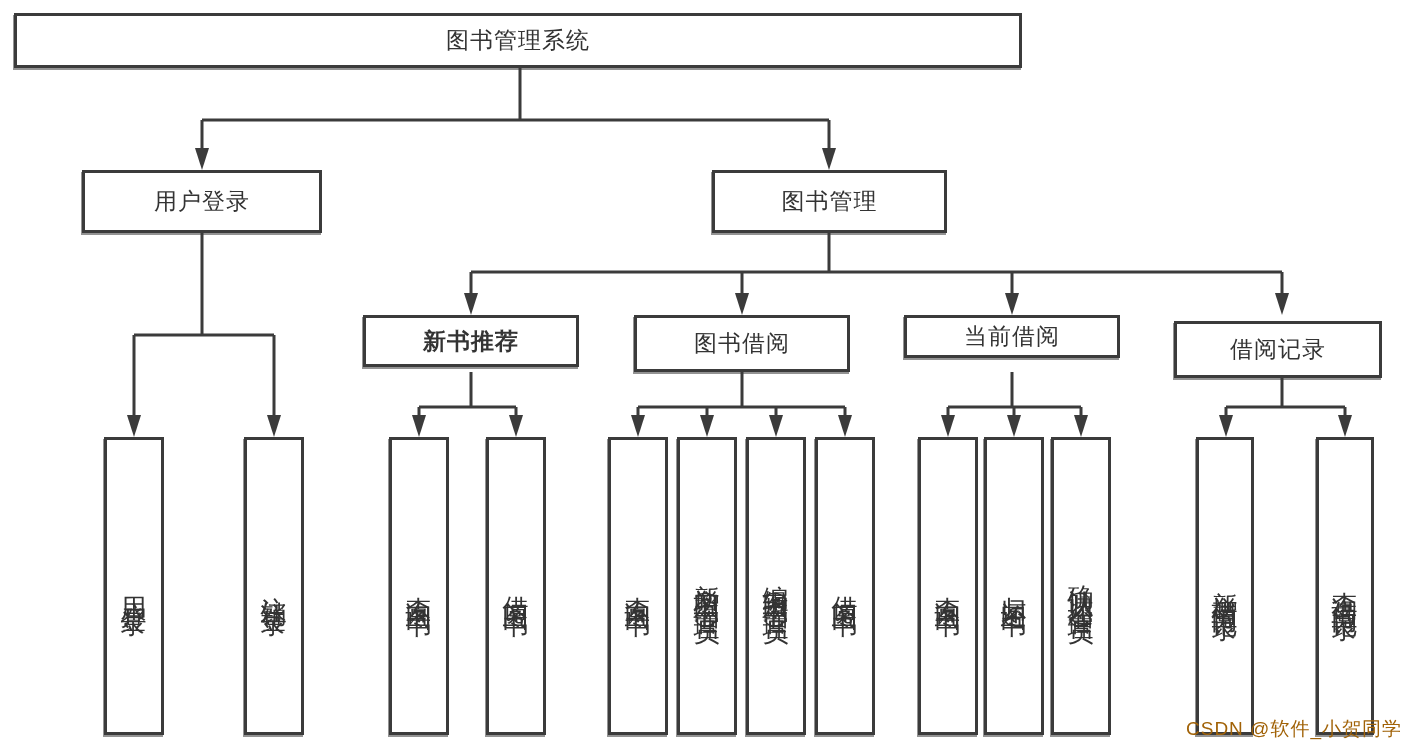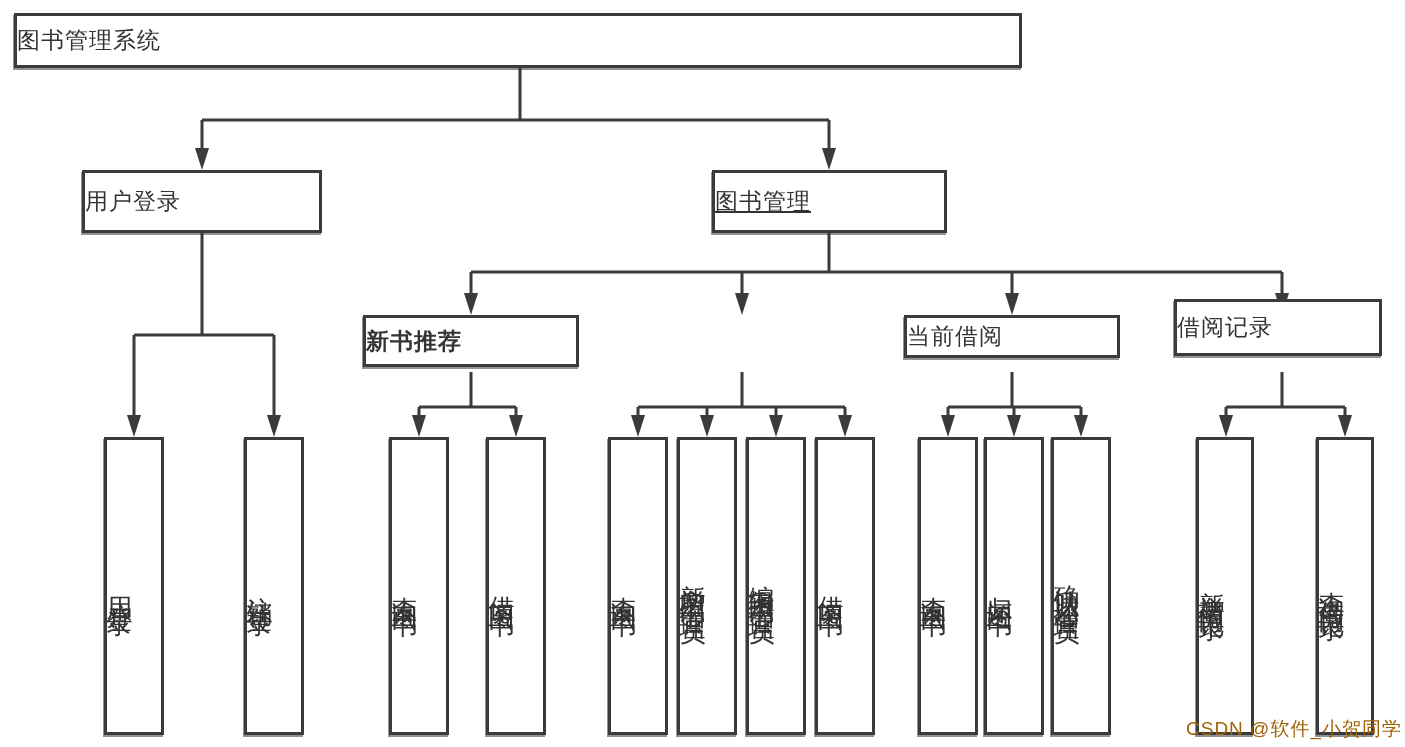--- a/index.html
+++ b/index.html
@@ -22,21 +22,21 @@
     z-index: 1;
   }
   .node {
     position: absolute;
     box-sizing: border-box;
     background: #ffffff;
     border: 3px solid #3b3b3b;
     box-shadow: -1px 2px 0 0 rgba(59,59,59,0.55);
     display: flex;
     align-items: center;
-    justify-content: flex-start;
+    justify-content: center;
     color: #333333;
     z-index: 2;
   }
   .node .lbl {
     font-size: 23px;
     letter-spacing: 1px;
     white-space: nowrap;
   }
   .node.leaf .lbl {
     writing-mode: vertical-lr;
@@ -112,31 +112,34 @@
     </g>
   </svg>
 
   <div class="node root" style="left:14px; top:13px; width:1008px; height:55px;">
     <span class="lbl">图书管理系统</span>
   </div>
 
   <div class="node" style="left:82px; top:170px; width:240px; height:63px;">
     <span class="lbl">用户登录</span>
   </div>
-  <div class="node" style="left:712px; top:170px; width:235px; height:63px;text-decoration:underline;">
+  <div class="node" style="left:712px; top:170px; width:235px; height:63px;">
     <span class="lbl">图书管理</span>
   </div>
 
   <div class="node" style="left:363px; top:315px; width:216px; height:52px;font-weight:bold;">
     <span class="lbl">新书推荐</span>
   </div>
+  <div class="node" style="left:634px; top:315px; width:216px; height:57px;">
+    <span class="lbl">图书借阅</span>
+  </div>
   <div class="node" style="left:904px; top:315px; width:216px; height:43px;">
     <span class="lbl">当前借阅</span>
   </div>
-  <div class="node" style="left:1174px; top:299px; width:208px; height:57px;">
+  <div class="node" style="left:1174px; top:321px; width:208px; height:57px;">
     <span class="lbl">借阅记录</span>
   </div>
 
   <div class="node leaf" style="left:104px; top:437px; width:60px; height:298px;">
     <span class="lbl">用户登录</span>
   </div>
   <div class="node leaf" style="left:244px; top:437px; width:60px; height:298px;">
     <span class="lbl">注销登录</span>
   </div>
 

